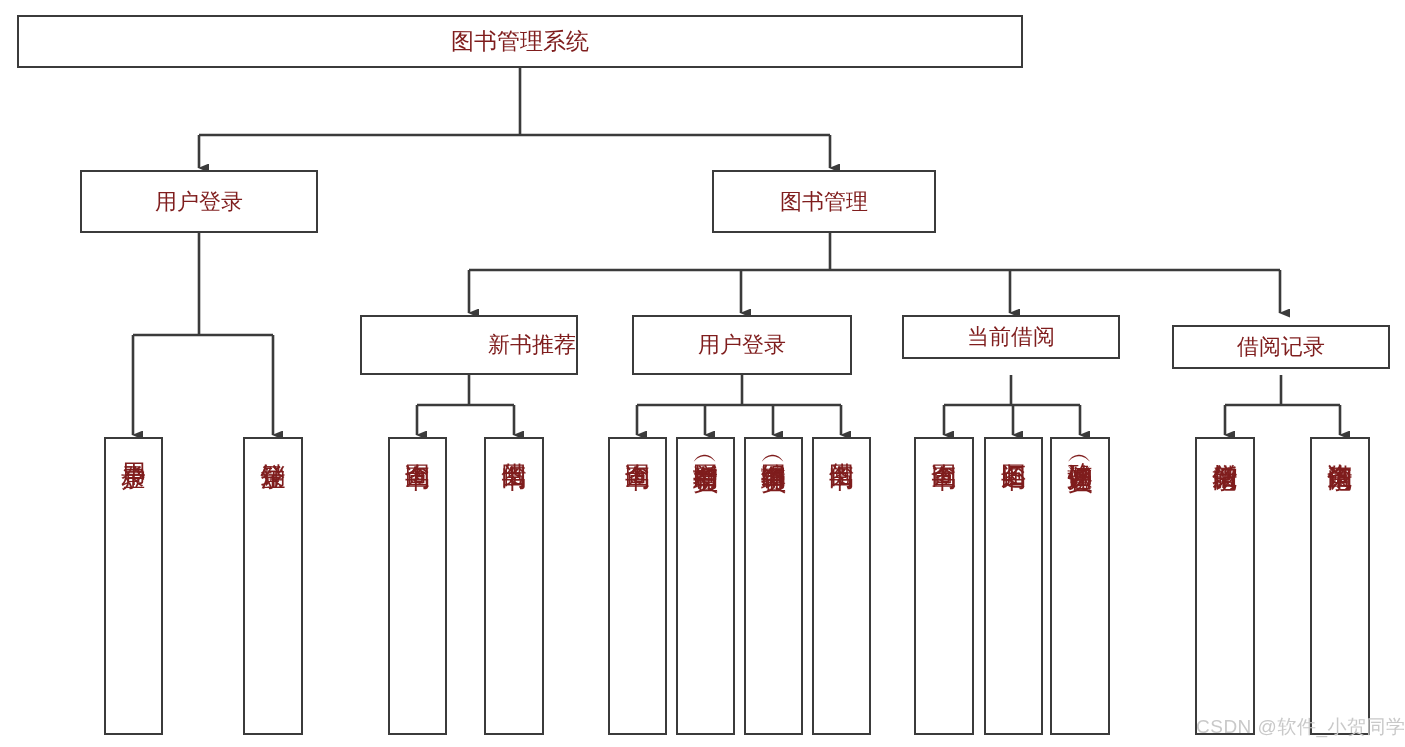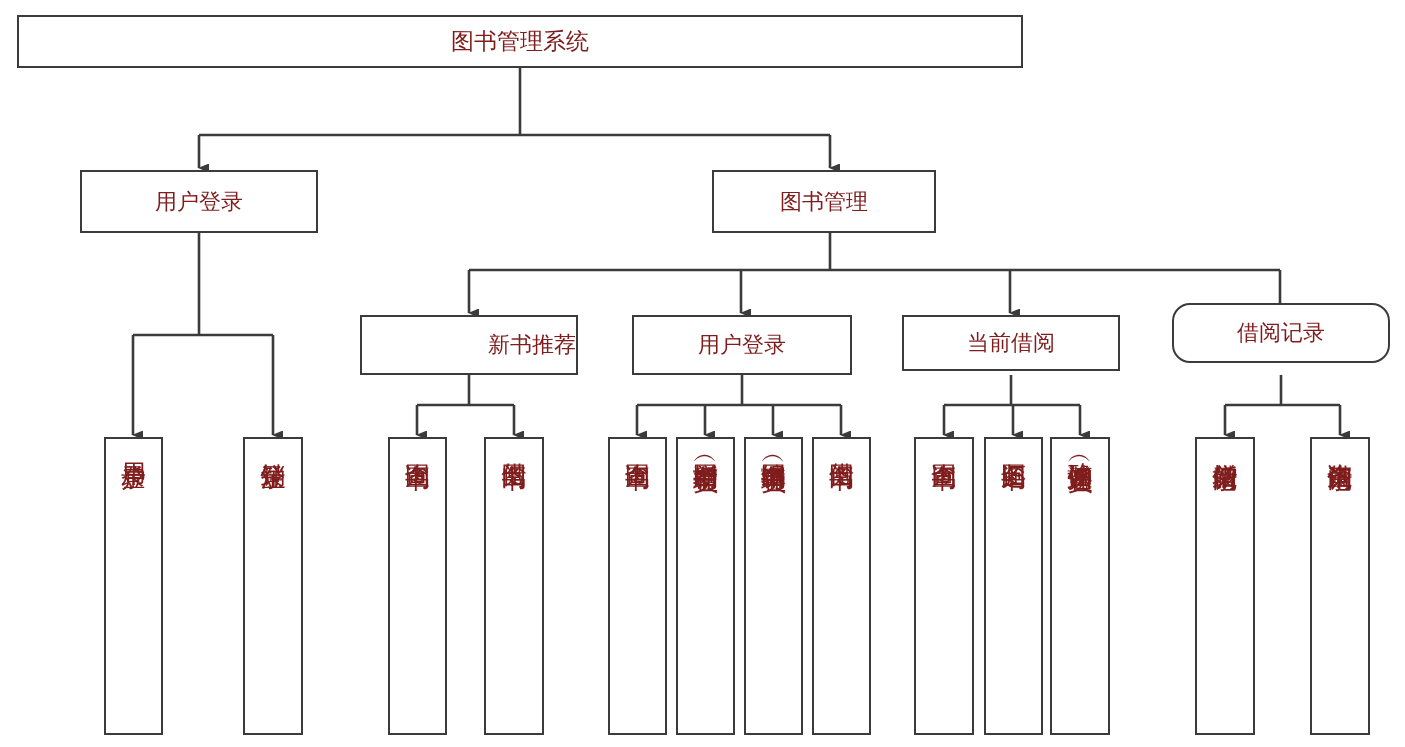--- a/index.html
+++ b/index.html
@@ -124,24 +124,24 @@
       </div>
       <div class="node h" style="left: 712px; top: 170px; width: 224px; height: 63px;">
         <span class="node-label">图书管理</span>
       </div>
       <div class="node h" style="left: 360px; top: 315px; width: 218px; height: 60px; justify-content: flex-end;">
         <span class="node-label">新书推荐</span>
       </div>
       <div class="node h" style="left: 632px; top: 315px; width: 220px; height: 60px;">
         <span class="node-label">用户登录</span>
       </div>
-      <div class="node h" style="left: 902px; top: 315px; width: 218px; height: 56px;">
+      <div class="node h" style="left: 902px; top: 315px; width: 218px; height: 44px;">
         <span class="node-label">当前借阅</span>
       </div>
-      <div class="node h" style="left: 1172px; top: 303px; width: 218px; height: 60px; border-radius: 18px;">
+      <div class="node h" style="left: 1172px; top: 325px; width: 218px; height: 44px;">
         <span class="node-label">借阅记录</span>
       </div>
       <div class="node v" style="left: 104px; top: 437px; width: 59px; height: 298px;">
         <span class="node-label">用户登录</span>
       </div>
       <div class="node v" style="left: 243px; top: 437px; width: 60px; height: 298px;">
         <span class="node-label">注销登录</span>
       </div>
       <div class="node v" style="left: 388px; top: 437px; width: 59px; height: 298px;">
         <span class="node-label">查询图书</span>
@@ -171,14 +171,15 @@
         <span class="node-label">确认归还（管理员）</span>
       </div>
       <div class="node v" style="left: 1195px; top: 437px; width: 60px; height: 298px;">
         <span class="node-label">新增借阅记录</span>
       </div>
       <div class="node v" style="left: 1310px; top: 437px; width: 60px; height: 298px;">
         <span class="node-label">查询借阅记录</span>
       </div>
     </div>
 
+  <div class="watermark" style="left:1196px; top:714px;">CSDN @软件_小贺同学</div>
 
 </div>
 
 </body></html>

